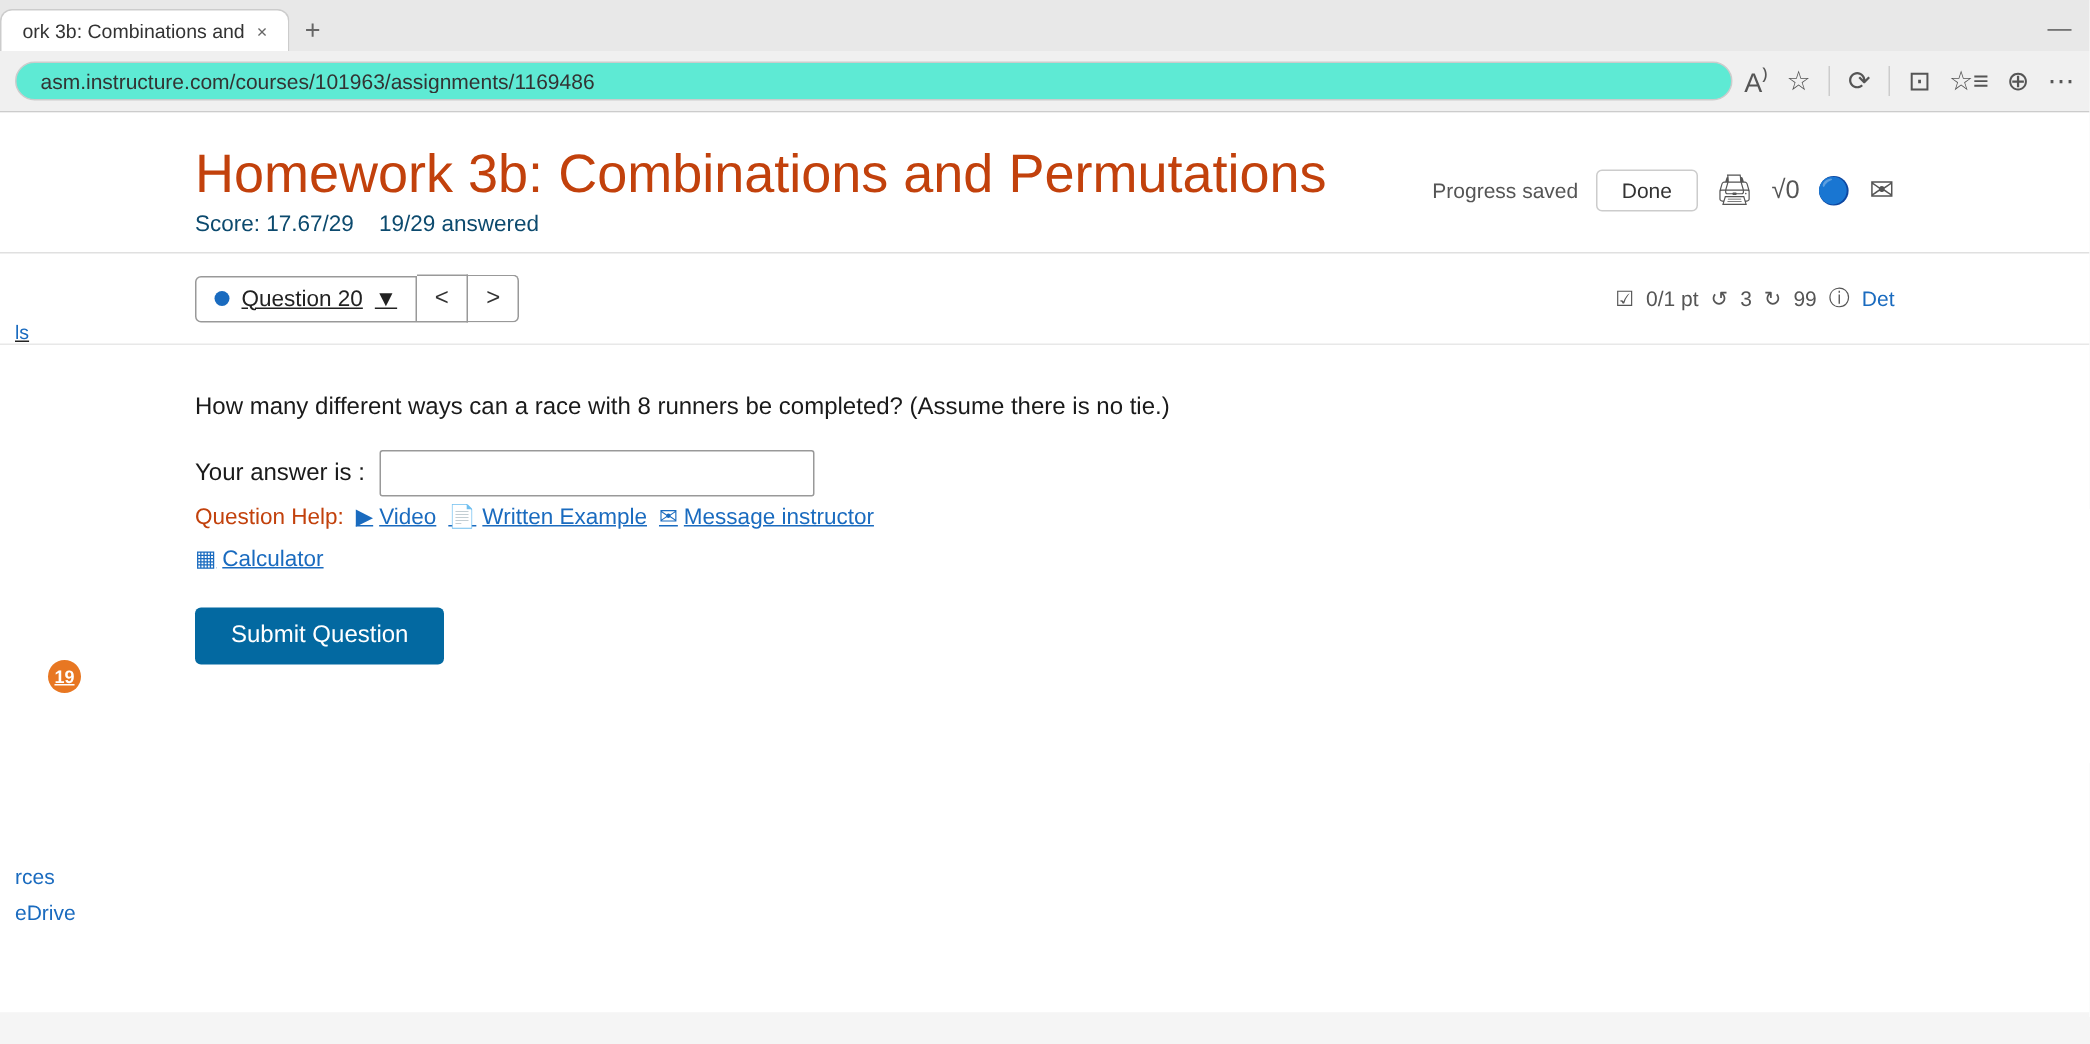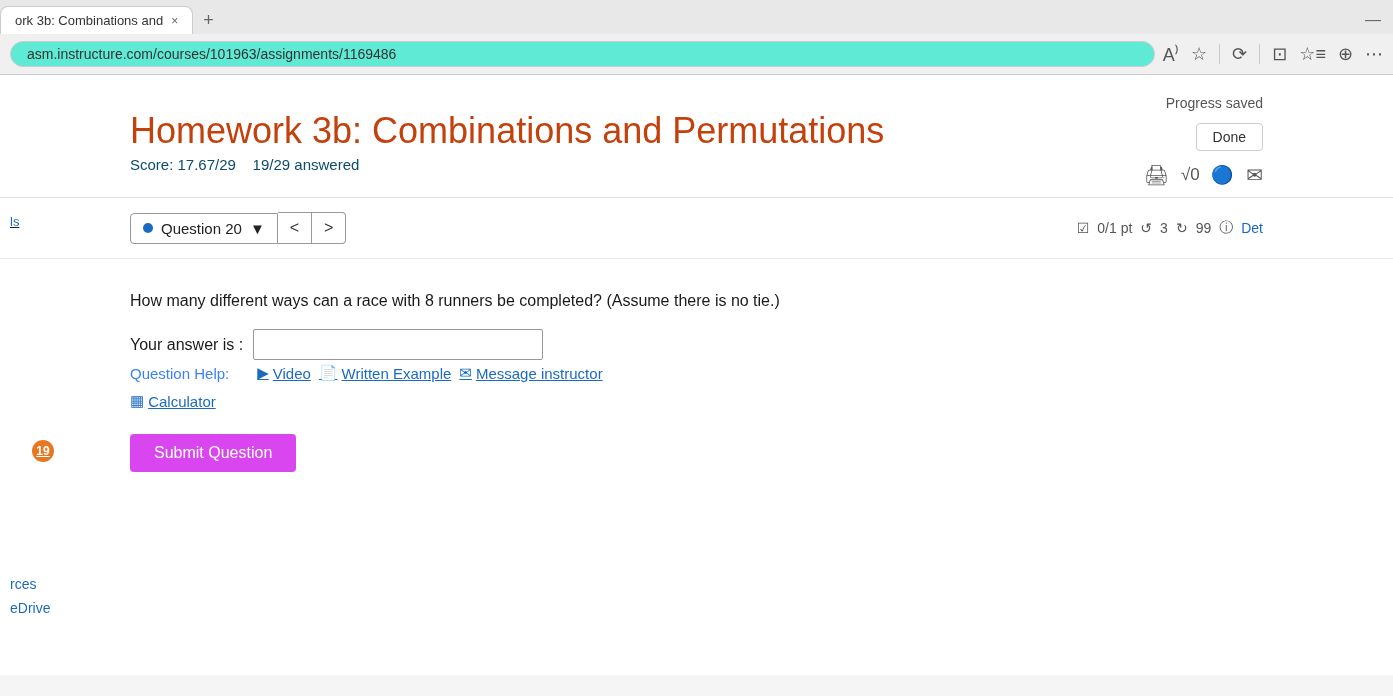--- a/index.html
+++ b/index.html
@@ -21,52 +21,52 @@
     .separator { width: 1px; height: 20px; background: #ccc; }
 
     
     .page { background: #fff; min-height: 600px; padding: 0; }
 
     
     .page-header { padding: 20px 130px 10px 130px; border-bottom: 1px solid #e0e0e0; display: flex; align-items: center; justify-content: space-between; }
     .header-left {}
     .page-title { font-size: 36px; font-weight: 400; color: #c2410c; }
     .score-line { font-size: 15px; color: #0c4a6e; margin-top: 4px; }
-    .header-right { display: flex; align-items: flex-end; gap: 12px; flex-direction: column; }
+    .header-right { display: flex; align-items: center; gap: 12px; }
     .progress-saved { font-size: 14px; color: #555; }
     .done-btn { background: #fff; border: 1px solid #ccc; border-radius: 4px; padding: 5px 16px; font-size: 14px; cursor: pointer; color: #333; }
     .header-icons { display: flex; align-items: center; gap: 12px; color: #555; font-size: 20px; }
 
     
     .question-nav { padding: 14px 130px; display: flex; align-items: center; justify-content: space-between; border-bottom: 1px solid #e8e8e8; }
     .nav-left { display: flex; align-items: center; gap: 0; }
-    .question-select { display: flex; align-items: center; border: 1px solid #999; border-radius: 4px 0 0 4px; padding: 6px 12px; background: #fff; font-size: 15px; gap: 8px; cursor: pointer; }
+    .question-select { display: flex; align-items: center; border: 1px solid #999; border-radius: 4px 0 0 4px; padding: 6px 12px; background: #fff; font-size: 15px; gap: 8px; cursor: pointer; text-decoration: underline; }
     .question-dot { width: 10px; height: 10px; background: #1a6bbf; border-radius: 50%; display: inline-block; }
     .nav-btn { border: 1px solid #999; background: #fff; padding: 6px 12px; font-size: 16px; cursor: pointer; color: #333; }
     .nav-btn-left { border-radius: 0; border-left: none; }
     .nav-btn-right { border-radius: 0 4px 4px 0; border-left: none; }
     .nav-right { display: flex; align-items: center; gap: 8px; font-size: 14px; color: #555; }
     .details-link { color: #1a6bbf; text-decoration: none; font-size: 14px; }
 
     
     .main-content { padding: 30px 130px; }
     .question-text { font-size: 16px; color: #1a1a1a; margin-bottom: 16px; line-height: 1.5; }
     .answer-row { display: flex; align-items: center; gap: 10px; margin-bottom: 4px; }
     .answer-label { font-size: 16px; color: #1a1a1a; }
     .answer-input { border: 1px solid #999; border-radius: 2px; padding: 6px 8px; font-size: 15px; width: 290px; outline: none; }
 
     
     .question-help { display: flex; align-items: center; flex-wrap: wrap; gap: 8px; margin-bottom: 10px; font-size: 15px; }
-    .help-label { color: #3b82f6; margin-right: 20px; }
+    .help-label { color: #c2410c; margin-right: 0; }
     .help-link { color: #1a6bbf; text-decoration: underline; cursor: pointer; display: flex; align-items: center; gap: 4px; font-size: 15px; }
     .calculator-row { display: flex; align-items: center; gap: 6px; margin-bottom: 24px; }
     .calc-link { color: #1a6bbf; text-decoration: underline; cursor: pointer; font-size: 15px; display: flex; align-items: center; gap: 4px; }
 
     
-    .submit-btn { background: #d946ef; color: #fff; border: none; border-radius: 4px; padding: 10px 24px; font-size: 16px; cursor: pointer; }
+    .submit-btn { background: #0369a1; color: #fff; border: none; border-radius: 4px; padding: 10px 24px; font-size: 16px; cursor: pointer; }
 
     
     .sidebar-items { position: fixed; left: 0; top: 200px; display: flex; flex-direction: column; gap: 10px; padding: 10px 0; text-decoration: underline; }
     .sidebar-item { font-size: 13px; color: #1a6bbf; padding: 4px 10px; cursor: pointer; }
 
     .badge-19 { background: #e87722; color: #fff; border-radius: 50%; width: 22px; height: 22px; display: flex; align-items: center; justify-content: center; font-size: 12px; font-weight: bold; position: fixed; left: 32px; top: 440px; text-decoration: underline; }
 
     .bottom-links { position: fixed; left: 10px; bottom: 80px; display: flex; flex-direction: column; gap: 8px; }
     .bottom-link { font-size: 14px; color: #1a6bbf; cursor: pointer; }
   </style>

